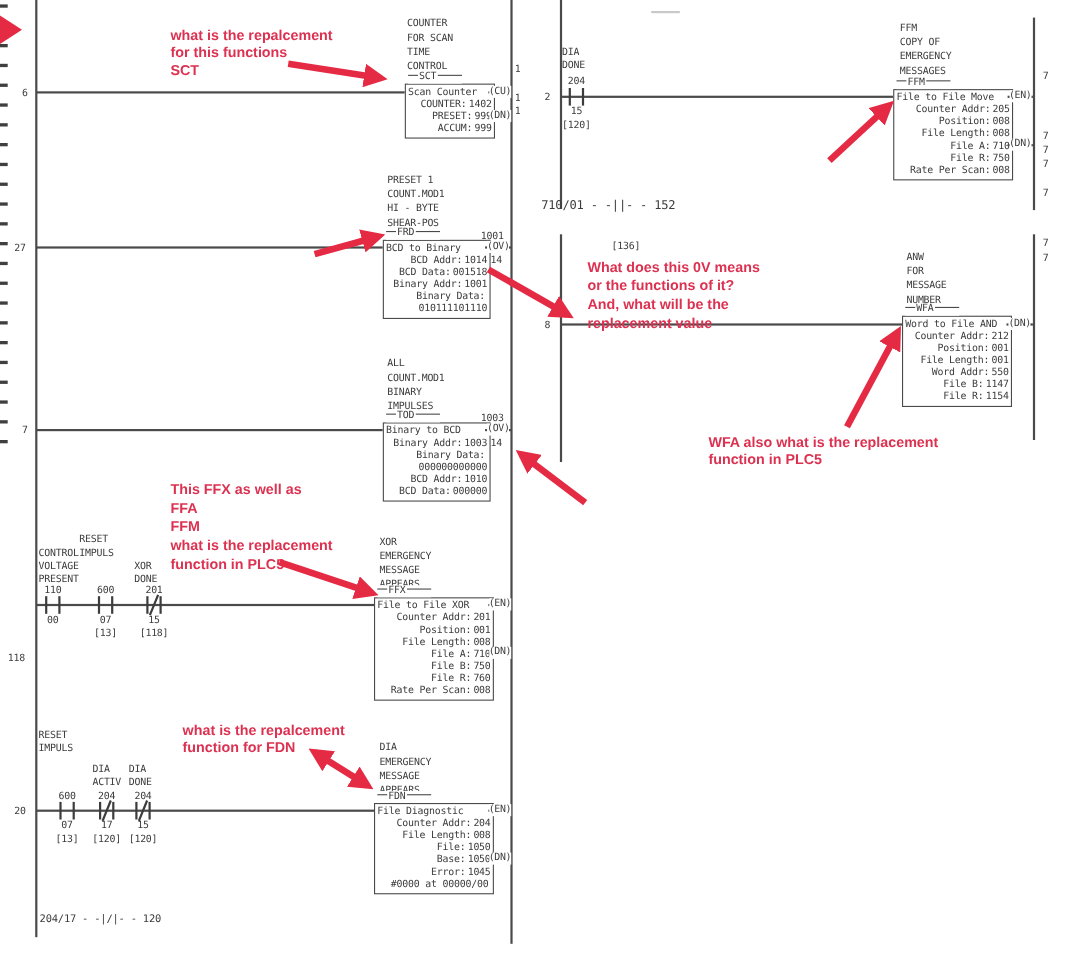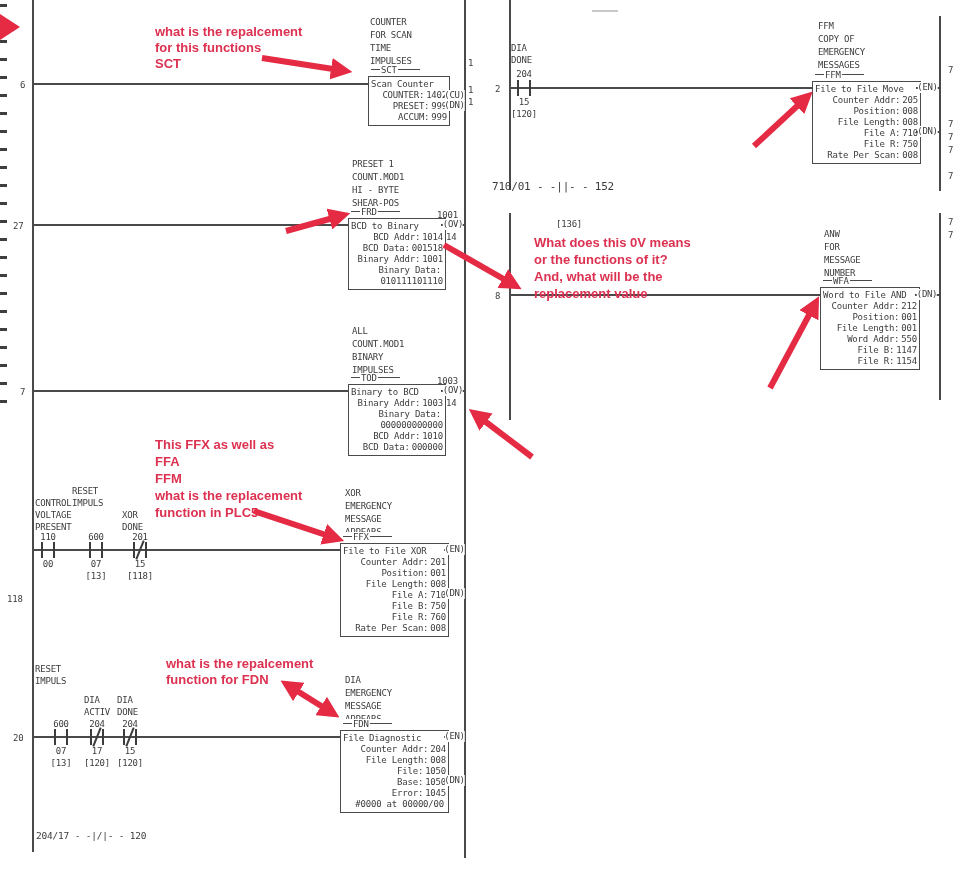--- a/index.html
+++ b/index.html
@@ -87,40 +87,40 @@
   <div class="mono" style="left:13px;top:220px;">27</div>
   <div class="mono" style="left:20px;top:386px;">7</div>
   <div class="mono" style="left:7px;top:545px;margin-top:48px;">118</div>
   <div class="mono" style="left:13px;top:732px;text-align:right;">20</div>
   <div class="mono" style="left:495px;top:83px;">2</div>
   <div class="mono" style="left:495px;top:290px;">8</div>
 
   <div class="fb-h" style="left:370px;top:16px;">COUNTER
 FOR SCAN
 TIME
-IMPULSES</div>
+CONTROL</div>
   <div class="fb-box" style="left:368px;top:76px;width:76px;">
     <div class="fb-tag"><span>SCT</span></div>
     <div class="fb-name">Scan Counter</div>
     <div>
         <div class="brow">
           <span>COUNTER:</span>
           <span>1402</span>
         </div>
         <div class="brow">
           <span>PRESET:</span>
           <span>999</span>
         </div>
         <div class="brow">
           <span>ACCUM:</span>
           <span>999</span>
         </div>
       </div>
   </div>
-  <div class="coil" style="left:444px;top:95px;width:21px;">
+  <div class="coil" style="left:444px;top:83px;width:21px;">
       <span>(CU)</span>
     </div>
   <div class="coil" style="left:444px;top:105px;width:21px;">
       <span>(DN)</span>
     </div>
   <div class="mono" style="left:468px;top:57px;">1</div>
   <div class="mono" style="left:468px;top:84px;">1</div>
   <div class="mono" style="left:468px;top:96px;">1</div>
 
   <div class="fb-h" style="left:352px;top:158px;">PRESET 1
@@ -451,20 +451,22 @@
 for this functions
 SCT</div>
   <div class="ann" style="left:534px;top:234px;line-height:17px;">What does this 0V means
 or the functions of it?
 And, what will be the
 replacement value</div>
   <div class="ann" style="left:155px;top:436px;line-height:17px;">This FFX as well as
 FFA
 FFM
 what is the replacement
+function in PLC5</div>
+  <div class="ann" style="left:644px;top:394px;">WFA also what is the replacement
 function in PLC5</div>
   <div class="ann" style="left:166px;top:656px;">what is the repalcement
 function for FDN</div>
 
   <svg class="overlay" width="968" height="880" viewBox="0 0 968 880">
     <defs>
       <marker id="ah" viewBox="0 0 10 10" refX="7" refY="5" markerWidth="3.6" markerHeight="3.6" orient="auto-start-reverse" markerUnits="strokeWidth">
         <path d="M0,0 L10,5 L0,10 z" fill="#e52a44"></path>
       </marker>
     </defs>

